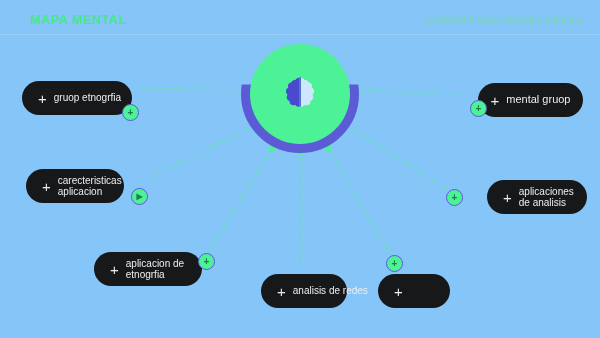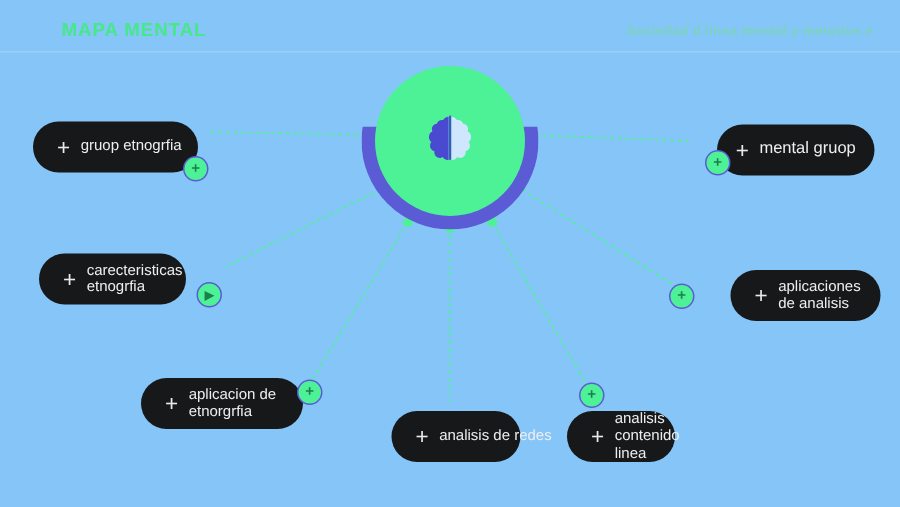--- a/index.html
+++ b/index.html
@@ -23,21 +23,20 @@
 
   
   .hdr-title {
     position: absolute;
     left: 30px;
     top: 13px;
     font-size: 12.5px;
     font-weight: bold;
     letter-spacing: 0.6px;
     color: #46e88a;
-    margin-left: 11px;
   }
   .hdr-sub {
     position: absolute;
     right: 18px;
     top: 15px;
     font-size: 9px;
     font-weight: bold;
     letter-spacing: 0.2px;
     color: #79d7ad;
     opacity: 0.72;
@@ -153,21 +152,21 @@
     color: #1d7f4c;
     font-size: 8px;
   }
 </style>
 </head>
 <body>
 
 <div id="canvas">
 
   <div class="hdr-title">MAPA MENTAL</div>
-  <div class="hdr-sub">Sociedad d linea mental y metodos e</div>
+  <div class="hdr-sub">Sociedad d mapa mental y anlisis e</div>
   <div class="hdr-rule"></div>
 
   <svg id="links" viewBox="0 0 600 338">
     <g stroke="#4ef296" stroke-width="1.3" stroke-dasharray="2.2 2.8" fill="none" opacity="0.95">
       <line x1="248" y1="90" x2="140" y2="88"></line>
       <line x1="352" y1="90" x2="460" y2="94"></line>
       <line x1="258" y1="124" x2="150" y2="178"></line>
       <line x1="344" y1="124" x2="452" y2="192"></line>
       <line x1="272" y1="148" x2="205" y2="258"></line>
       <line x1="300" y1="152" x2="300" y2="268"></line>
@@ -201,40 +200,39 @@
   <div class="handle" style="left:122px; top:104px;">+</div>
 
   <div class="node" style="left:478px; top:83px; width:105px; justify-content:center;">
     <span class="plus">+</span>
     <span class="nlabel" style="font-size:11px;">mental gruop</span>
   </div>
   <div class="handle" style="left:470px; top:100px;">+</div>
 
   <div class="node two-line" style="left:26px; top:169px; width:98px;">
     <span class="plus">+</span>
-    <span class="nlabel wrapped">carecteristicas etnogrfia</span>
+    <span class="nlabel wrapped">carecteristicas aplicacion</span>
   </div>
   <div class="handle play" style="left:131px; top:188px;">▶</div>
 
   <div class="node two-line" style="left:487px; top:180px; width:100px;">
     <span class="plus">+</span>
     <span class="nlabel wrapped" style="width:90px;">aplicaciones de analisis</span>
   </div>
   <div class="handle" style="left:446px; top:189px;">+</div>
 
   <div class="node two-line" style="left:94px; top:252px; width:108px;">
     <span class="plus">+</span>
-    <span class="nlabel wrapped" style="width:70px;">aplicacion de etnorgrfia</span>
+    <span class="nlabel wrapped" style="width:70px;">aplicacion de etnogrfia</span>
   </div>
   <div class="handle" style="left:198px; top:253px;">+</div>
 
   <div class="node" style="left:261px; top:274px; width:86px;">
     <span class="plus">+</span>
     <span class="nlabel">analisis de redes</span>
   </div>
 
   <div class="node" style="left:378px; top:274px; width:72px;">
     <span class="plus">+</span>
-    <span class="nlabel wrapped" style="width:60px;">analisis contenido linea</span>
   </div>
   <div class="handle" style="left:386px; top:255px;">+</div>
 
 </div>
 
 </body></html>

